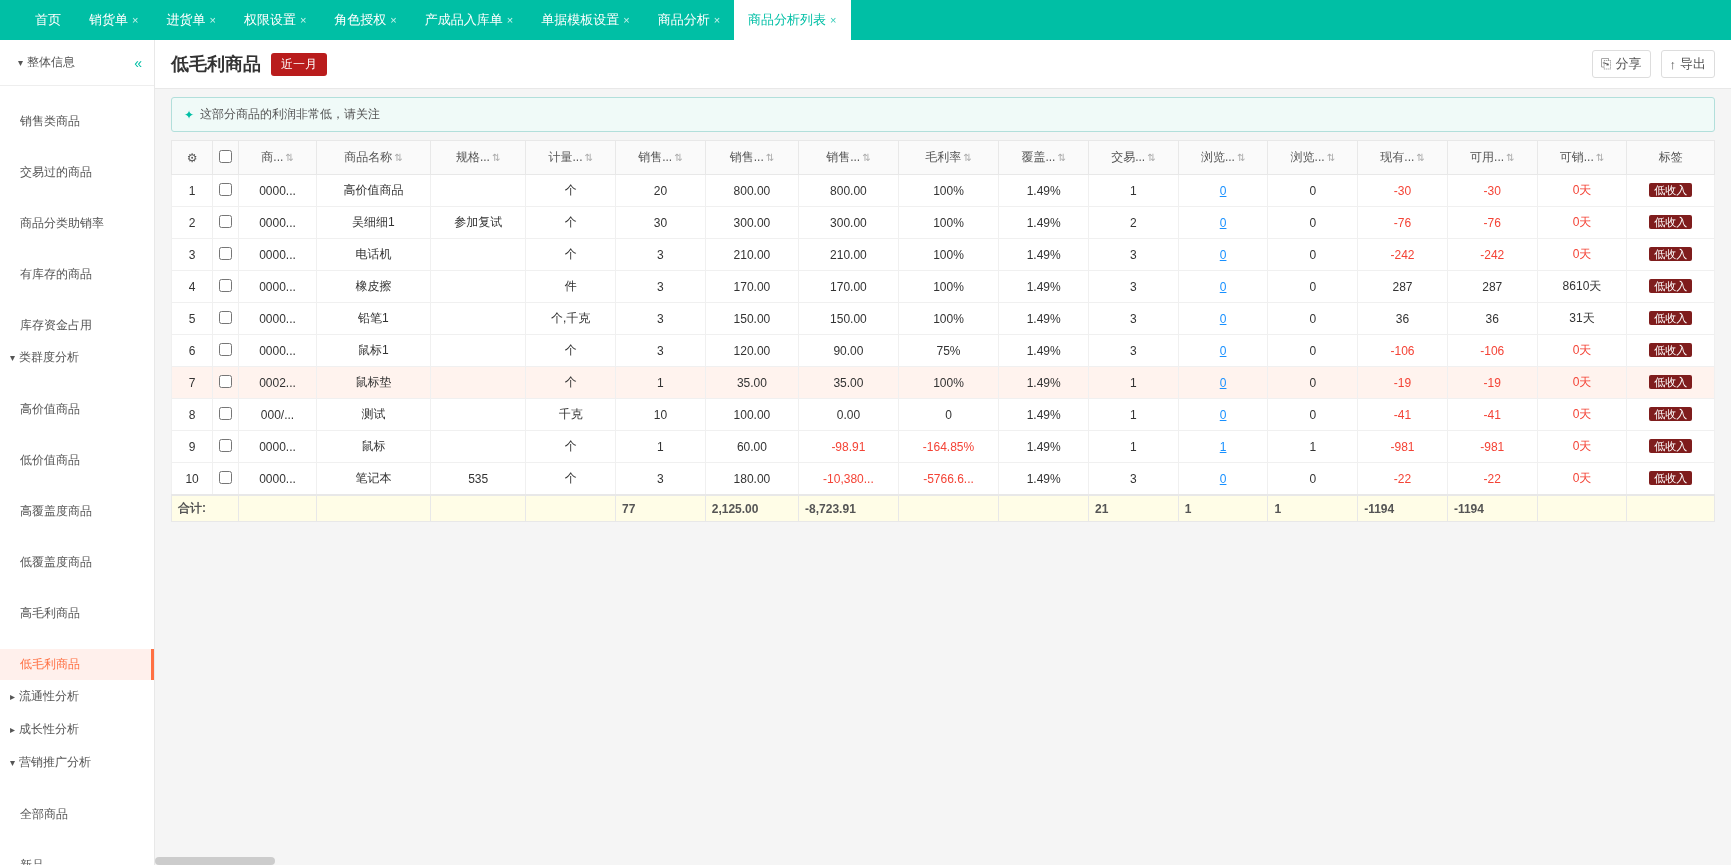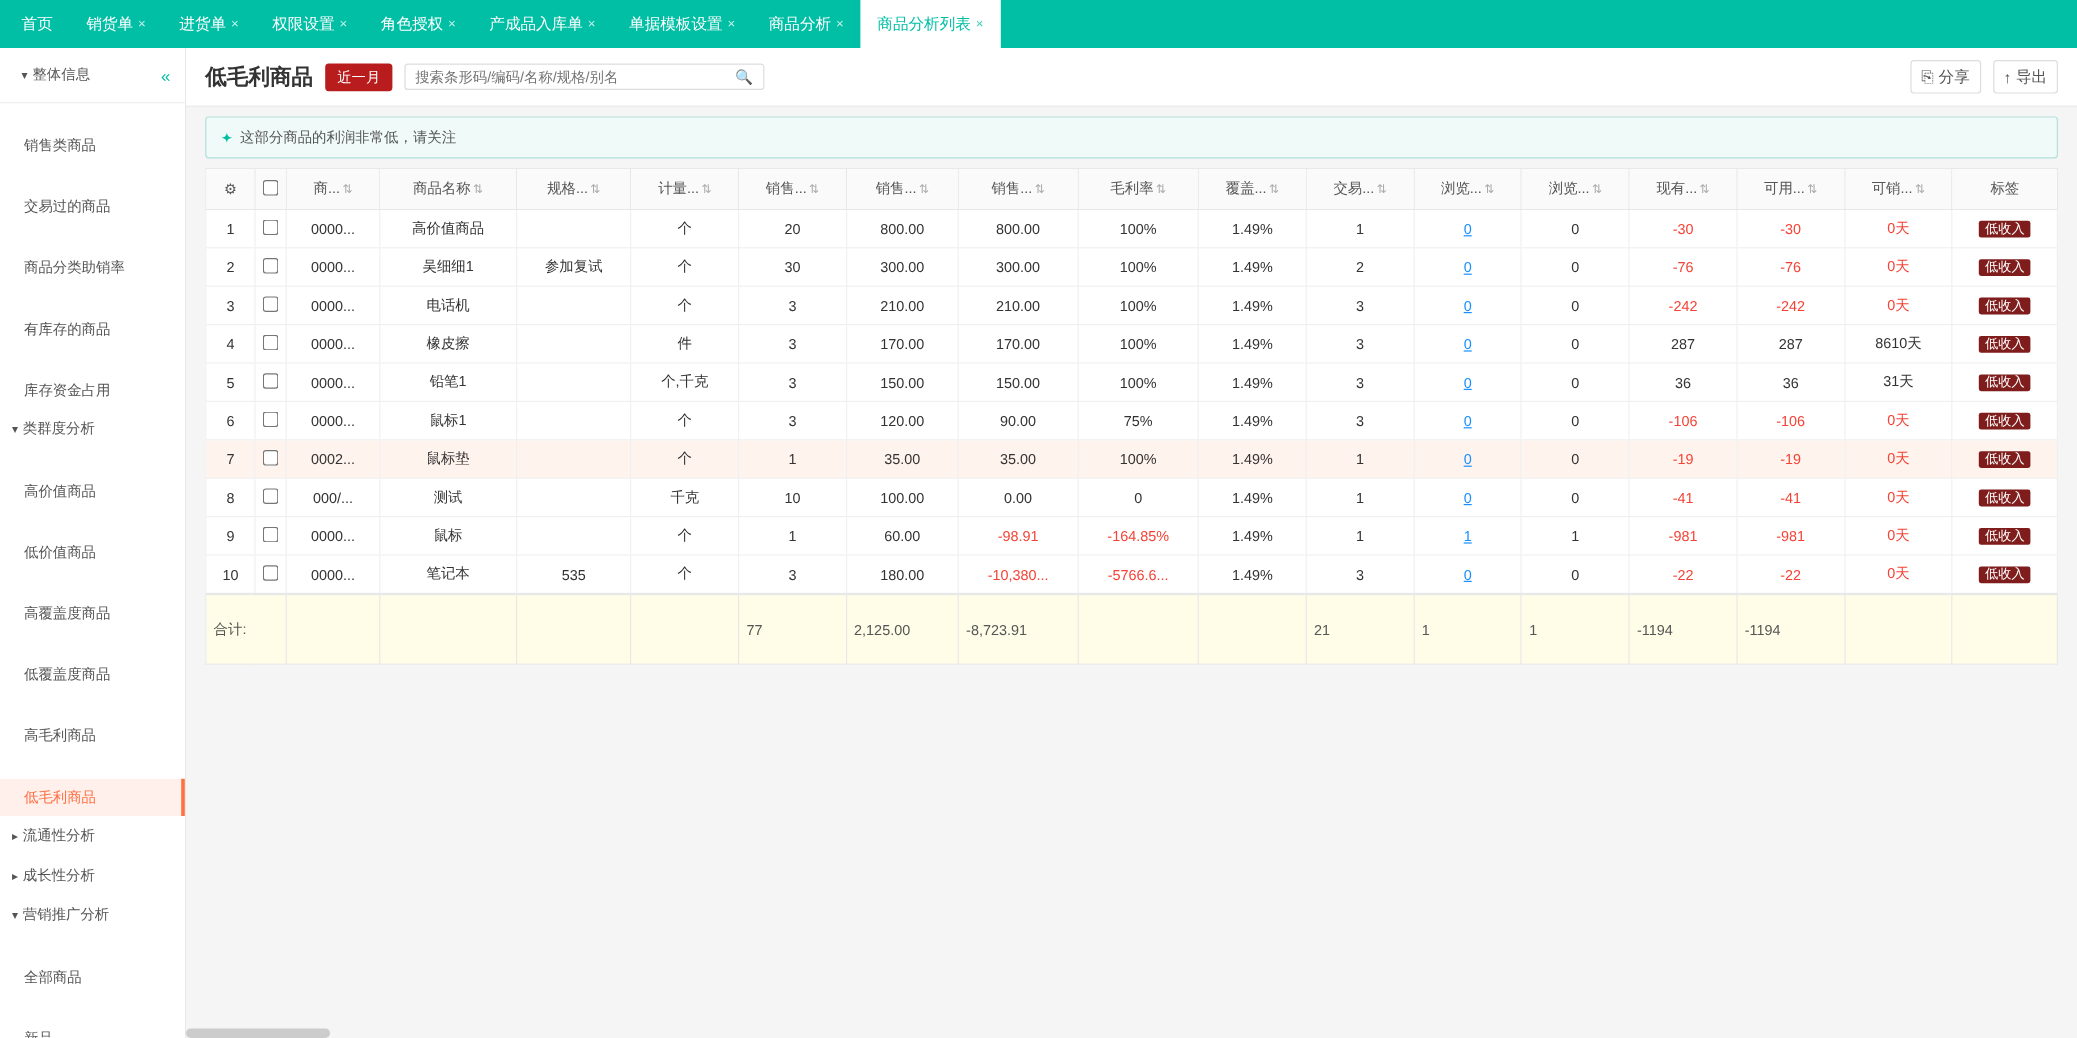--- a/index.html
+++ b/index.html
@@ -1,19 +1,19 @@
 <!DOCTYPE html>
 <html><head>
   <meta charset="utf-8">
   <style>
     * { margin: 0; padding: 0; box-sizing: border-box; }
     body { font-family: 'Microsoft YaHei', Arial, sans-serif; font-size: 12px; background: #f5f5f5; color: #333; width: 1731px; min-height: 865px; overflow-x: auto; }
 
     
-    .top-nav { background: #00bfa5; display: flex; align-items: center; height: 40px; padding: 0 4px; }
+    .top-nav { background: #00bfa5; display: flex; align-items: center; height: 40px; padding: 0 21px; }
     .top-nav .nav-item { color: #fff; padding: 0 14px; height: 40px; line-height: 40px; cursor: pointer; font-size: 13px; display: flex; align-items: center; gap: 4px; white-space: nowrap; }
     .top-nav .nav-item.active { background: #fff; color: #00bfa5; }
     .top-nav .nav-item .close-x { font-size: 11px; opacity: 0.8; }
 
     
     .main-layout { display: flex; height: calc(865px - 40px); }
 
     
     .sidebar { width: 155px; background: #fff; border-right: 1px solid #e8e8e8; overflow-y: auto; flex-shrink: 0; }
     .sidebar-group-label { display: flex; align-items: center; padding: 8px 10px; color: #555; font-size: 12px; cursor: pointer; }
@@ -49,21 +49,21 @@
     tbody tr { border-bottom: 1px solid #f0f0f0; }
     tbody tr.highlighted { background: #fff3ee; }
     tbody td { border: 1px solid #f0f0f0; padding: 7px 6px; text-align: center; white-space: nowrap; color: #333; }
     tbody td.red { color: #f44336; }
     tbody td.link { color: #1890ff; text-decoration: underline; cursor: pointer; }
     .tag-badge { background: #ff7043; color: #fff; padding: 1px 5px; border-radius: 2px; font-size: 11px; }
     .tag-badge.low { background: #7f1d1d; }
 
     
     .table-footer { background: #fffde7; border-top: 2px solid #e8e8e8; }
-    .table-footer td { padding: 20px 6px; font-weight: normal; color: #555; border: 1px solid #e8e8e8; }
+    .table-footer td { padding: 4px 6px; font-weight: bold; color: #555; border: 1px solid #e8e8e8; }
 
     
     .bottom-bar { display: flex; align-items: center; justify-content: flex-end; padding: 6px 16px; background: #fff; border-top: 1px solid #e8e8e8; gap: 8px; font-size: 12px; color: #555; }
     .page-size-select { border: 1px solid #ddd; padding: 2px 4px; border-radius: 3px; }
     .page-nav-btn { border: 1px solid #ddd; background: #fff; padding: 2px 8px; cursor: pointer; border-radius: 3px; }
     .page-input { width: 40px; border: 1px solid #ddd; text-align: center; padding: 2px; border-radius: 3px; }
     .scrollbar-area { height: 8px; background: #f5f5f5; }
     .scrollbar-thumb { height: 8px; width: 120px; background: #ccc; border-radius: 4px; }
 
     .settings-icon { cursor: pointer; color: #555; }
@@ -153,24 +153,20 @@
     </div>
     <div class="sidebar-item"><span>全部商品</span></div>
     <div class="sidebar-item"><span>新品</span></div>
   </aside>
 
   <div class="content">
 
     <div class="page-header">
       <span class="page-title">低毛利商品</span>
       <button class="date-filter-btn">近一月</button>
-      <div class="search-box">
-        <input type="text" placeholder="搜索条形码/编码/名称/规格/别名" style="">
-        <span class="search-icon">🔍</span>
-      </div>
       <div class="header-actions">
         <button class="action-btn">
           <span>⎘</span>
           <span>分享</span>
         </button>
         <button class="action-btn">
           <span>↑</span>
           <span>导出</span>
         </button>
       </div>

